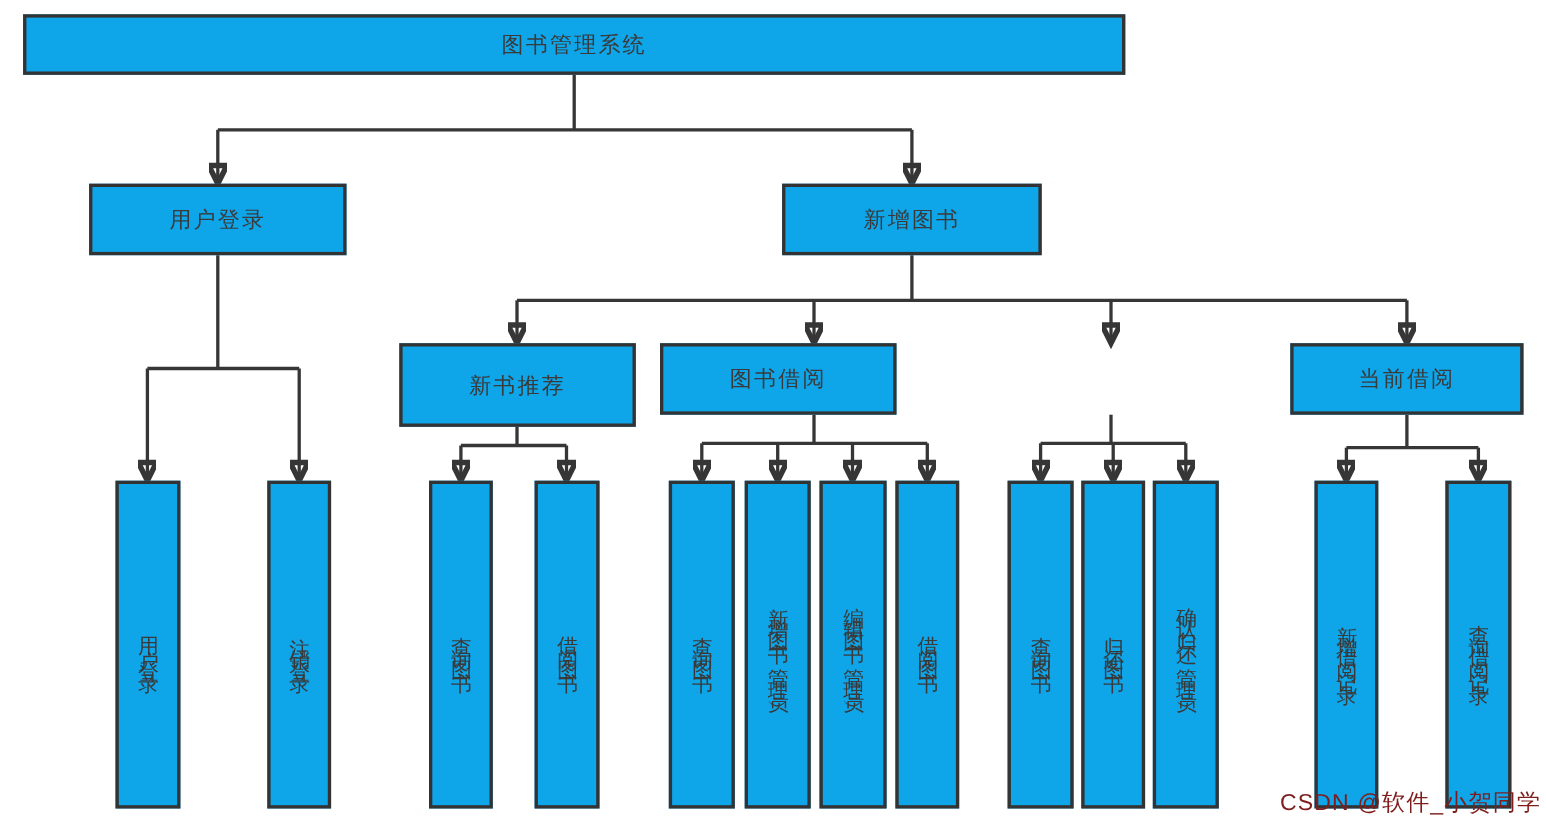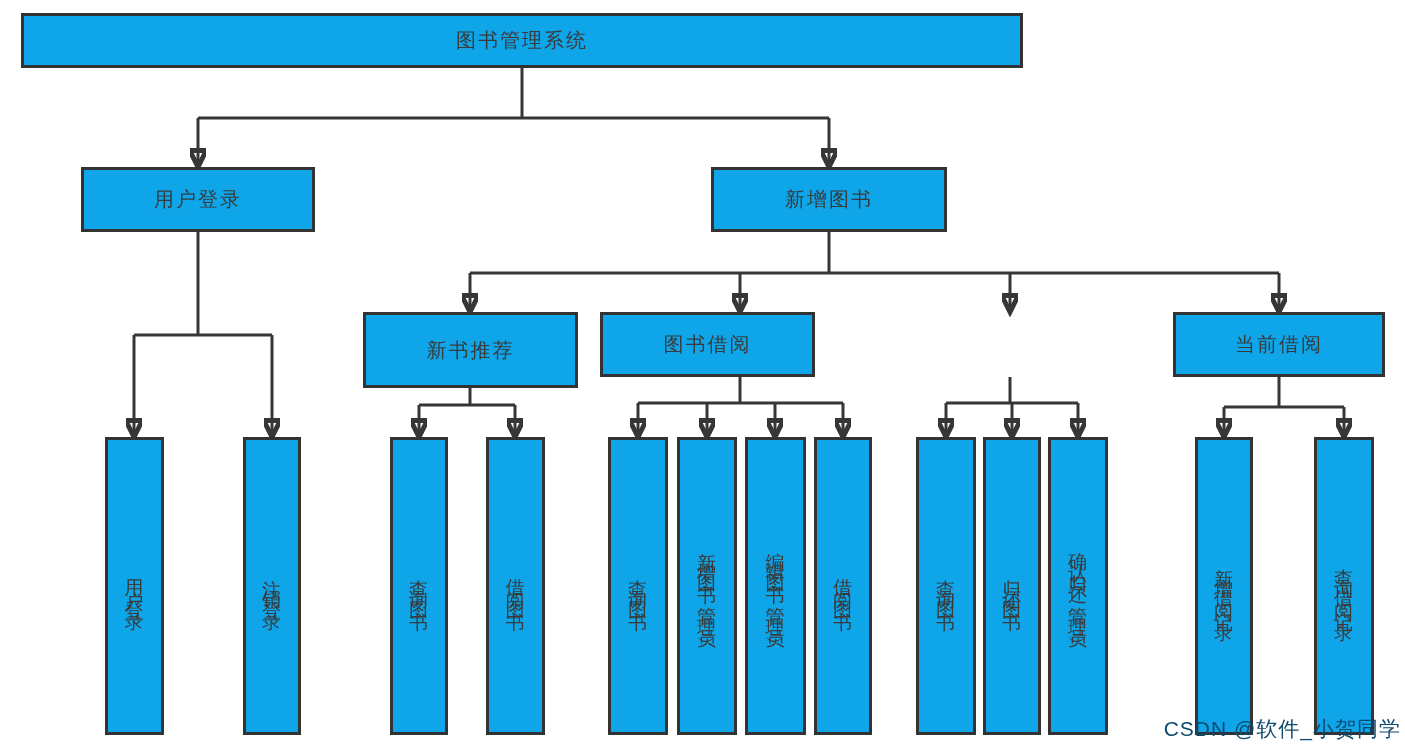--- a/index.html
+++ b/index.html
@@ -48,21 +48,21 @@
     letter-spacing: 11px;
     line-height: 1;
   }
   #watermark {
     position: absolute;
     right: 4px;
     bottom: 4px;
     z-index: 5;
     font-size: 21px;
     letter-spacing: 1px;
-    color: #0c4a6e;
+    color: #7f1d1d;
     white-space: nowrap;
   }
 </style>
 </head>
 <body>
 
 <div id="stage">
 
   <svg id="connectors" width="1405" height="747" viewBox="0 0 1405 747" xmlns="http://www.w3.org/2000/svg">
     <defs>

